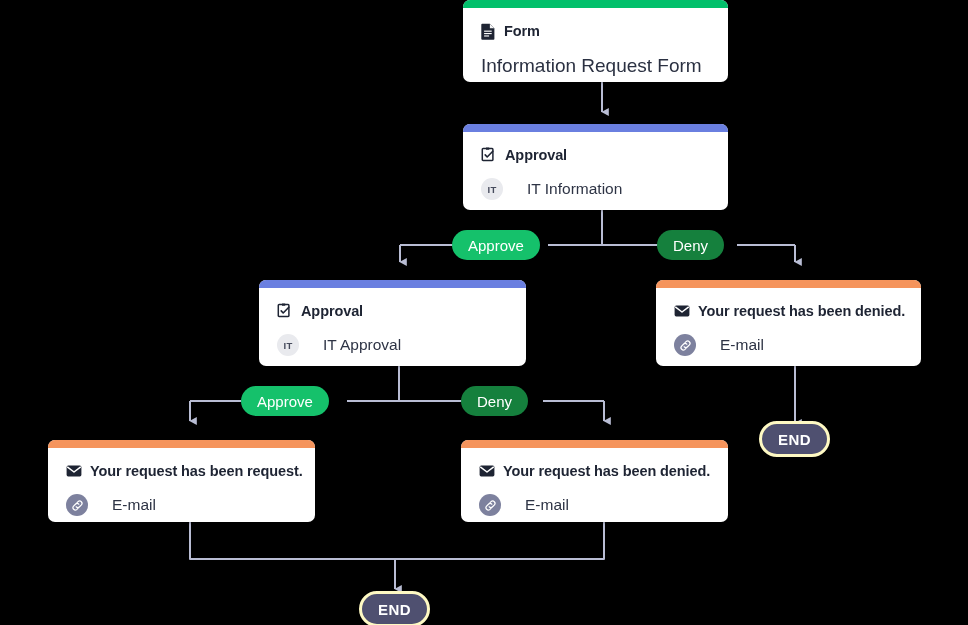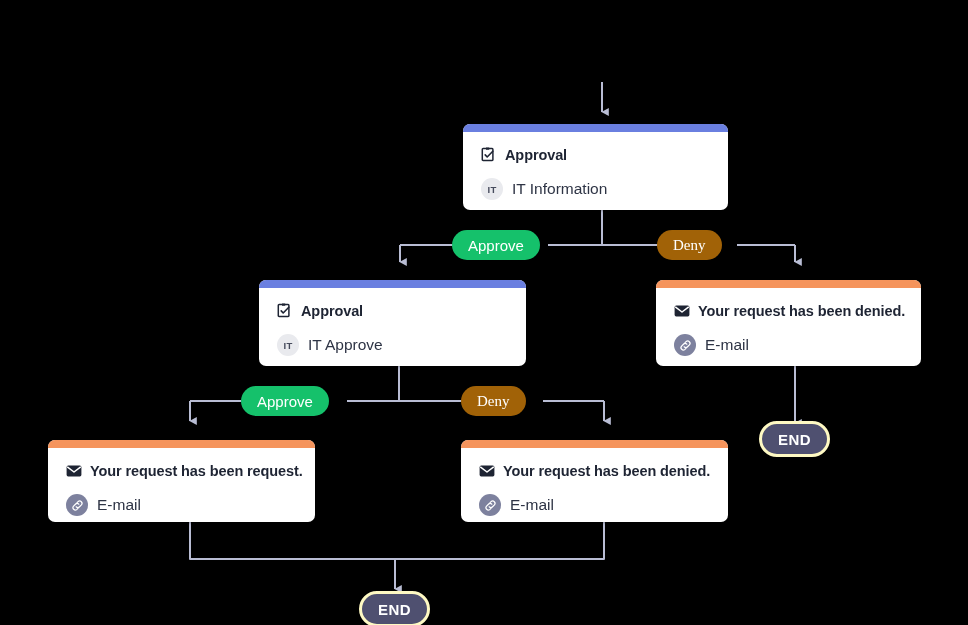--- a/index.html
+++ b/index.html
@@ -49,21 +49,21 @@
   .node .hdr-label {
     font-size: 14.5px;
     font-weight: bold;
     color: #1e2433;
     letter-spacing: -0.1px;
     white-space: nowrap;
   }
   .node .sub {
     display: flex;
     align-items: center;
-    gap: 9px;
+    gap: 24px;
     margin-top: 11px;
     height: 24px;
   }
   .node .sub-label {
     font-size: 15.5px;
     color: #2e3445;
     font-weight: 400;
     white-space: nowrap;
   }
   .node.title-only .title {
@@ -107,21 +107,21 @@
     align-items: center;
     justify-content: center;
     color: #ffffff;
     font-size: 15px;
     font-weight: 400;
     white-space: nowrap;
     padding: 0 16px;
     text-align: center;
   }
   .pill.approve { background: #15c16b; }
-  .pill.deny    { background: #a16207; font-family: Liberation Serif, serif; }
+  .pill.deny    { background: #15803d; }
 
   
   .endnode {
     position: absolute;
     display: flex;
     align-items: center;
     justify-content: center;
     background: #4f5070;
     border: 3px solid #fef9c3;
     border-radius: 22px;
@@ -168,20 +168,40 @@
 
       <path d="M190,401 L190,421" marker-end="url(#arw)"></path>
       <path d="M604,401 L604,421" marker-end="url(#arw)"></path>
 
       <path d="M190,522 L190,559 L395,559"></path>
       <path d="M604,522 L604,559 L395,559"></path>
       <path d="M395,559 L395,589" marker-end="url(#arw)"></path>
     </g>
   </svg>
 
+  <div class="node title-only" style="left:463px; top:0px; width:265px; height:82px;">
+    <div class="topbar" style="background:#02c06b;"></div>
+    <div class="body">
+      <div class="hdr">
+        <span class="icon">
+          <svg width="15" height="17" viewBox="0 0 15 17">
+            <path d="M1.2,0.8 h7.6 l4.6,4.4 v10.6 a0.9,0.9 0 0 1 -0.9,0.9 h-11.3 a0.9,0.9 0 0 1 -0.9,-0.9 v-14.1 a0.9,0.9 0 0 1 0.9,-0.9 z" fill="#1e2433"></path>
+            <path d="M8.9,0.9 v4.4 h4.4 z" fill="#ffffff" opacity="0.95"></path>
+            <g fill="#ffffff">
+              <rect x="3.1" y="7.6" width="7.6" height="1.15"></rect>
+              <rect x="3.1" y="10.0" width="7.6" height="1.15"></rect>
+              <rect x="3.1" y="12.4" width="5.0" height="1.15"></rect>
+            </g>
+          </svg>
+        </span>
+        <span class="hdr-label">Form</span>
+      </div>
+      <div class="title">Information Request Form</div>
+    </div>
+  </div>
 
   <div class="node" style="left:463px; top:124px; width:265px; height:86px;">
     <div class="topbar" style="background:#6a7fe0;"></div>
     <div class="body">
       <div class="hdr">
         <span class="icon">
           <svg width="16" height="16" viewBox="0 0 16 16">
             <path d="M2.1,1.6 h9.0 a0.8,0.8 0 0 1 0.8,0.8 v10.3 a0.8,0.8 0 0 1 -0.8,0.8 h-9.0 a0.8,0.8 0 0 1 -0.8,-0.8 v-10.3 a0.8,0.8 0 0 1 0.8,-0.8 z" fill="none" stroke="#1e2433" stroke-width="1.5"></path>
             <path d="M5.0,0.6 h3.2 v2.1 h-3.2 z" fill="#1e2433"></path>
             <path d="M4.2,7.9 l2.0,2.1 l5.6,-5.7" fill="none" stroke="#1e2433" stroke-width="1.6" stroke-linecap="round" stroke-linejoin="round"></path>
@@ -211,21 +231,21 @@
           <svg width="16" height="16" viewBox="0 0 16 16">
             <path d="M2.1,1.6 h9.0 a0.8,0.8 0 0 1 0.8,0.8 v10.3 a0.8,0.8 0 0 1 -0.8,0.8 h-9.0 a0.8,0.8 0 0 1 -0.8,-0.8 v-10.3 a0.8,0.8 0 0 1 0.8,-0.8 z" fill="none" stroke="#1e2433" stroke-width="1.5"></path>
             <path d="M5.0,0.6 h3.2 v2.1 h-3.2 z" fill="#1e2433"></path>
             <path d="M4.2,7.9 l2.0,2.1 l5.6,-5.7" fill="none" stroke="#1e2433" stroke-width="1.6" stroke-linecap="round" stroke-linejoin="round"></path>
           </svg>
         </span>
         <span class="hdr-label">Approval</span>
       </div>
       <div class="sub">
         <span class="avatar">IT</span>
-        <span class="sub-label">IT Approve</span>
+        <span class="sub-label">IT Approval</span>
       </div>
     </div>
   </div>
 
   <div class="node" style="left:656px; top:280px; width:265px; height:86px;">
     <div class="topbar" style="background:#f5945c;"></div>
     <div class="body">
       <div class="hdr">
         <span class="icon">
           <svg width="16" height="12" viewBox="0 0 16 12">

